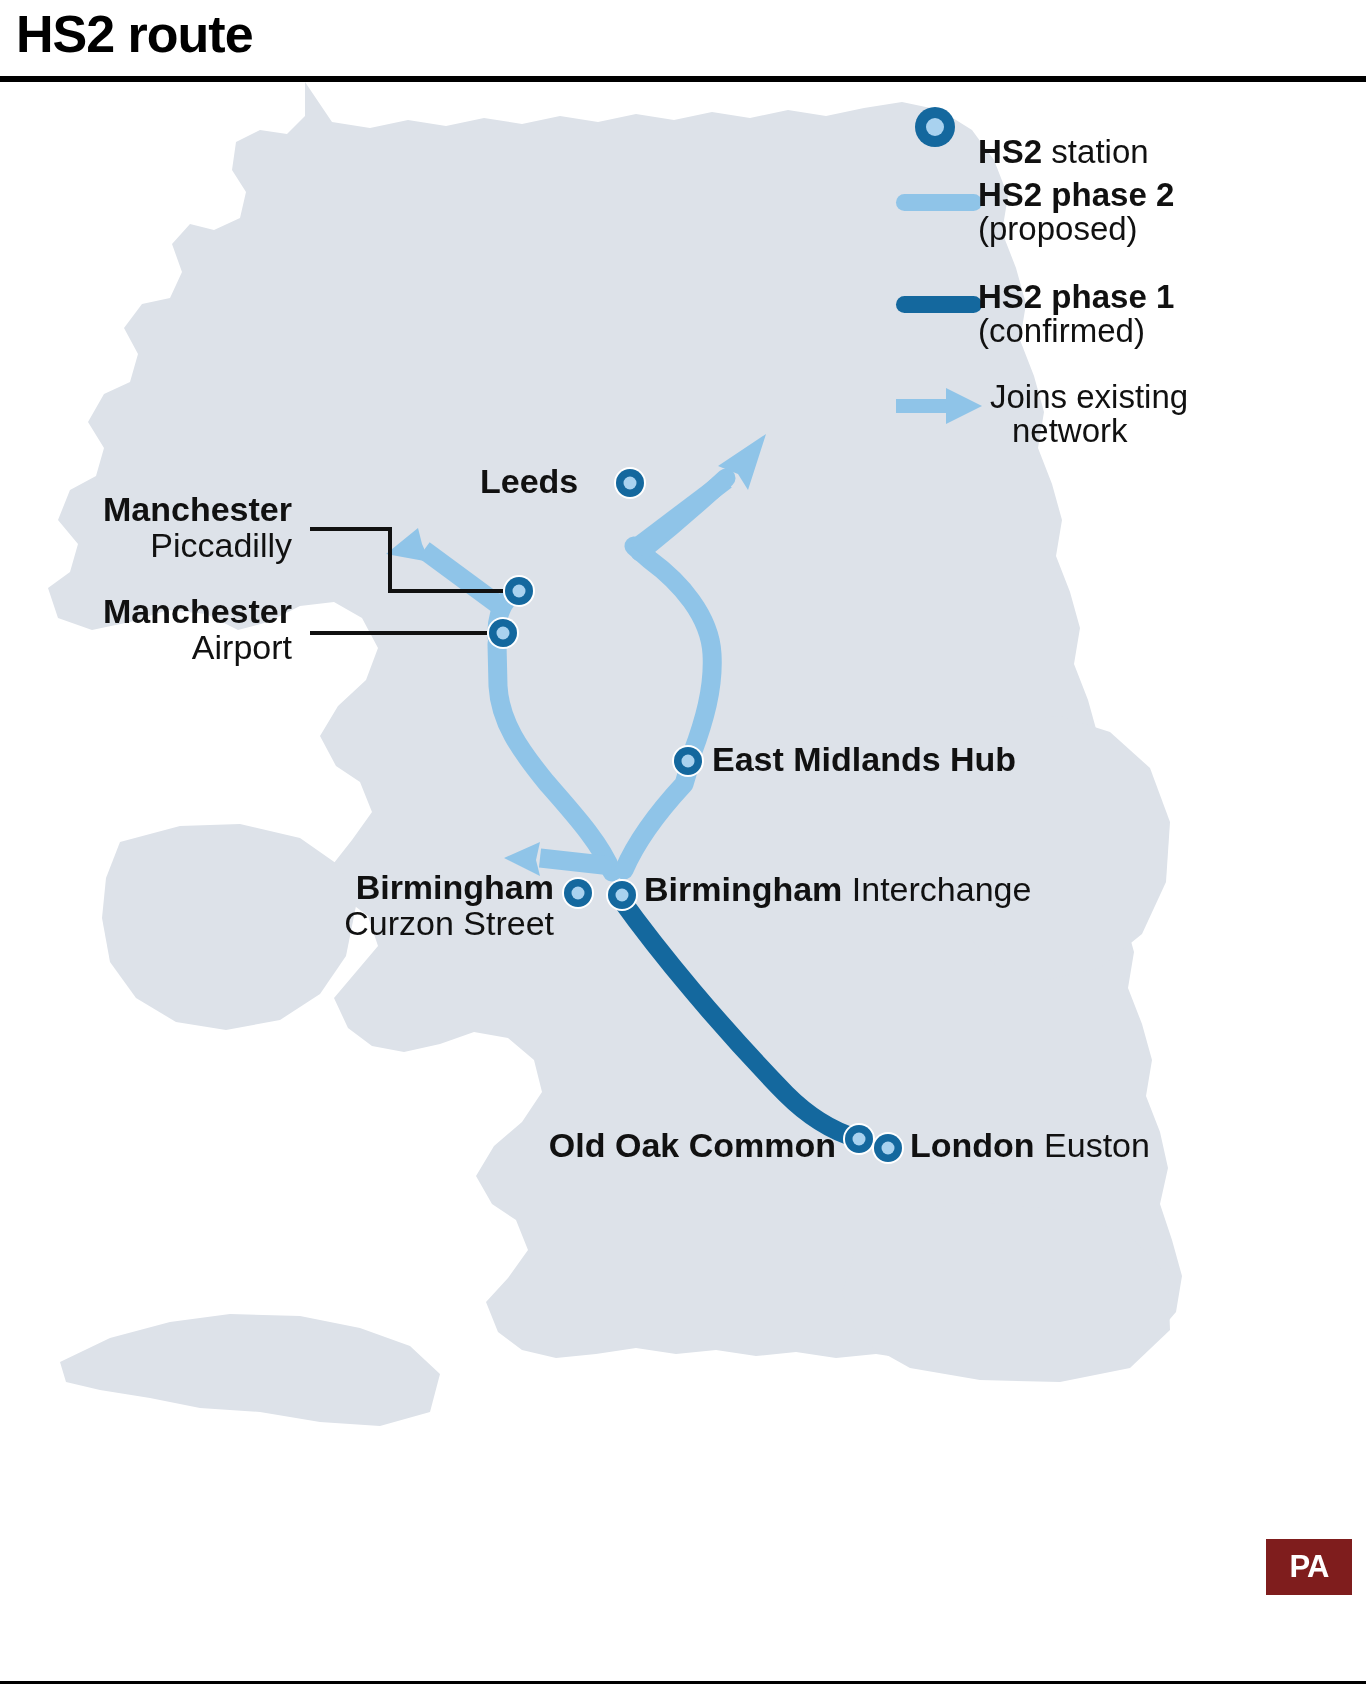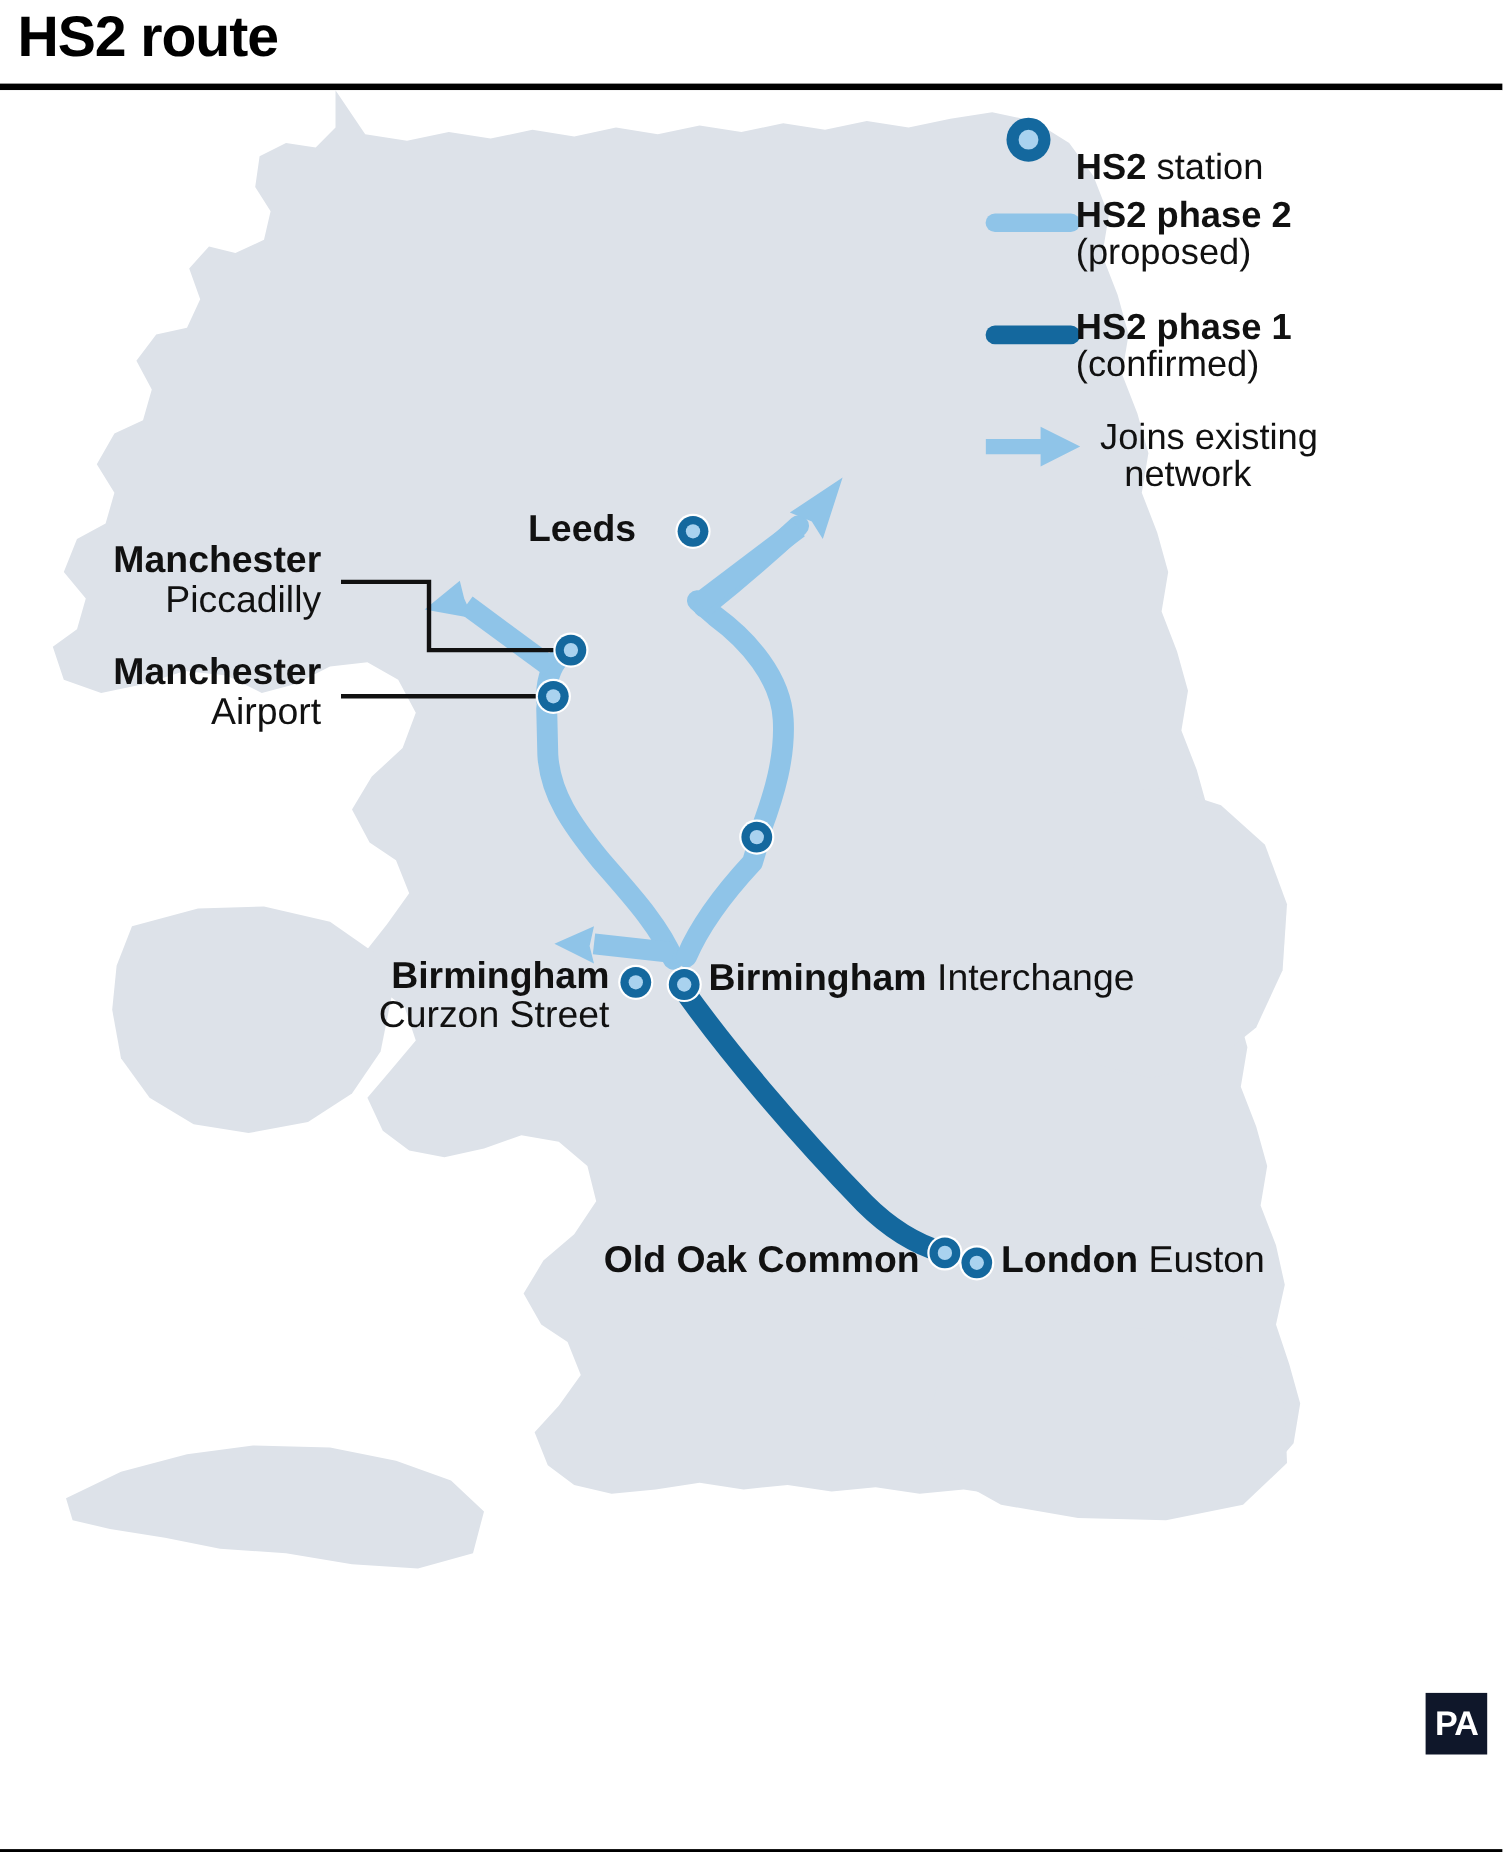--- a/index.html
+++ b/index.html
@@ -57,21 +57,21 @@
   .leg-txt .r{ font-weight:normal; }
   .leg-txt .l2{ display:block; font-weight:normal; }
 
   .key-dash{
     width:86px; height:17px; border-radius:9px;
   }
 
   
   #pa-logo{
     position:absolute; right:14px; bottom:8px;
-    width:56px; height:56px; background:#0f172a;
+    width:86px; height:56px; background:#7f1d1d;
     display:flex; align-items:center; justify-content:center;
   }
   #pa-logo span{
     color:#ffffff; font-weight:bold; font-size:31px; letter-spacing:-1px;
     font-family:"Liberation Sans", sans-serif;
   }
 
   #footer-rule{
     position:absolute; left:0; bottom:0; width:1366px; height:3px; background:#000000;
   }
@@ -497,20 +497,23 @@
     <div class="lbl lbl-two ta-right" style="left:0px; top:410px; width:292px;">
       <span class="b">Manchester</span>
       <span class="l2">Piccadilly</span>
     </div>
 
     <div class="lbl lbl-two ta-right" style="left:0px; top:512px; width:292px;">
       <span class="b">Manchester</span>
       <span class="l2">Airport</span>
     </div>
 
+    <div class="lbl lbl-sz" style="left:712px; top:660px;">
+      <span class="b">East Midlands Hub</span>
+    </div>
 
     <div class="lbl lbl-two ta-right" style="left:230px; top:788px; width:324px;">
       <span class="b">Birmingham</span>
       <span class="l2">Curzon Street</span>
     </div>
 
     <div class="lbl lbl-sz" style="left:644px; top:790px;">
       <span class="b">Birmingham</span><span class="r"> Interchange</span>
     </div>
 
@@ -553,21 +556,21 @@
         <span class="l2">(confirmed)</span>
       </div>
     </div>
 
     <div class="leg-row" style="left:0px; top:278px;">
       <div class="leg-key" style="left:0px; top:6px;">
         <svg width="88" height="40" viewBox="0 0 88 40">
           <path d="M 0 13 L 50 13 L 50 2 L 86 20 L 50 38 L 50 27 L 0 27 Z" fill="#8fc4e8"></path>
         </svg>
       </div>
-      <div class="leg-txt" style="left:104px; top:0px;">
+      <div class="leg-txt" style="left:94px; top:0px;">
         <span class="r">Joins existing</span>
         <span class="l2" style="padding-left:22px;">network</span>
       </div>
     </div>
 
   </div>
 
   <div id="pa-logo">
     <span>PA</span>
   </div>

